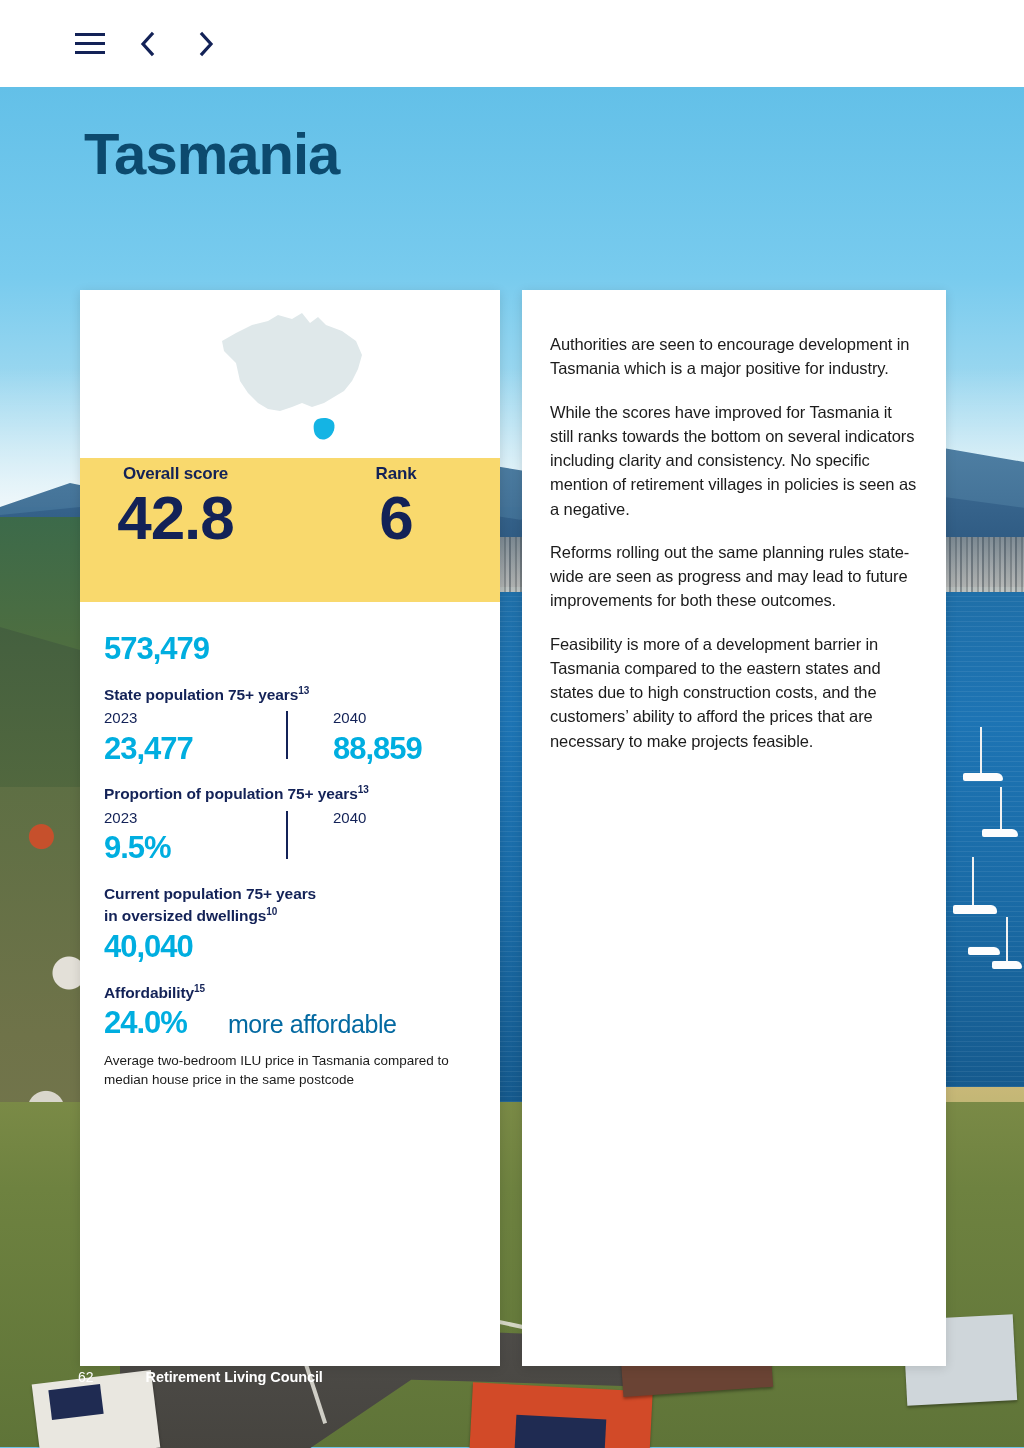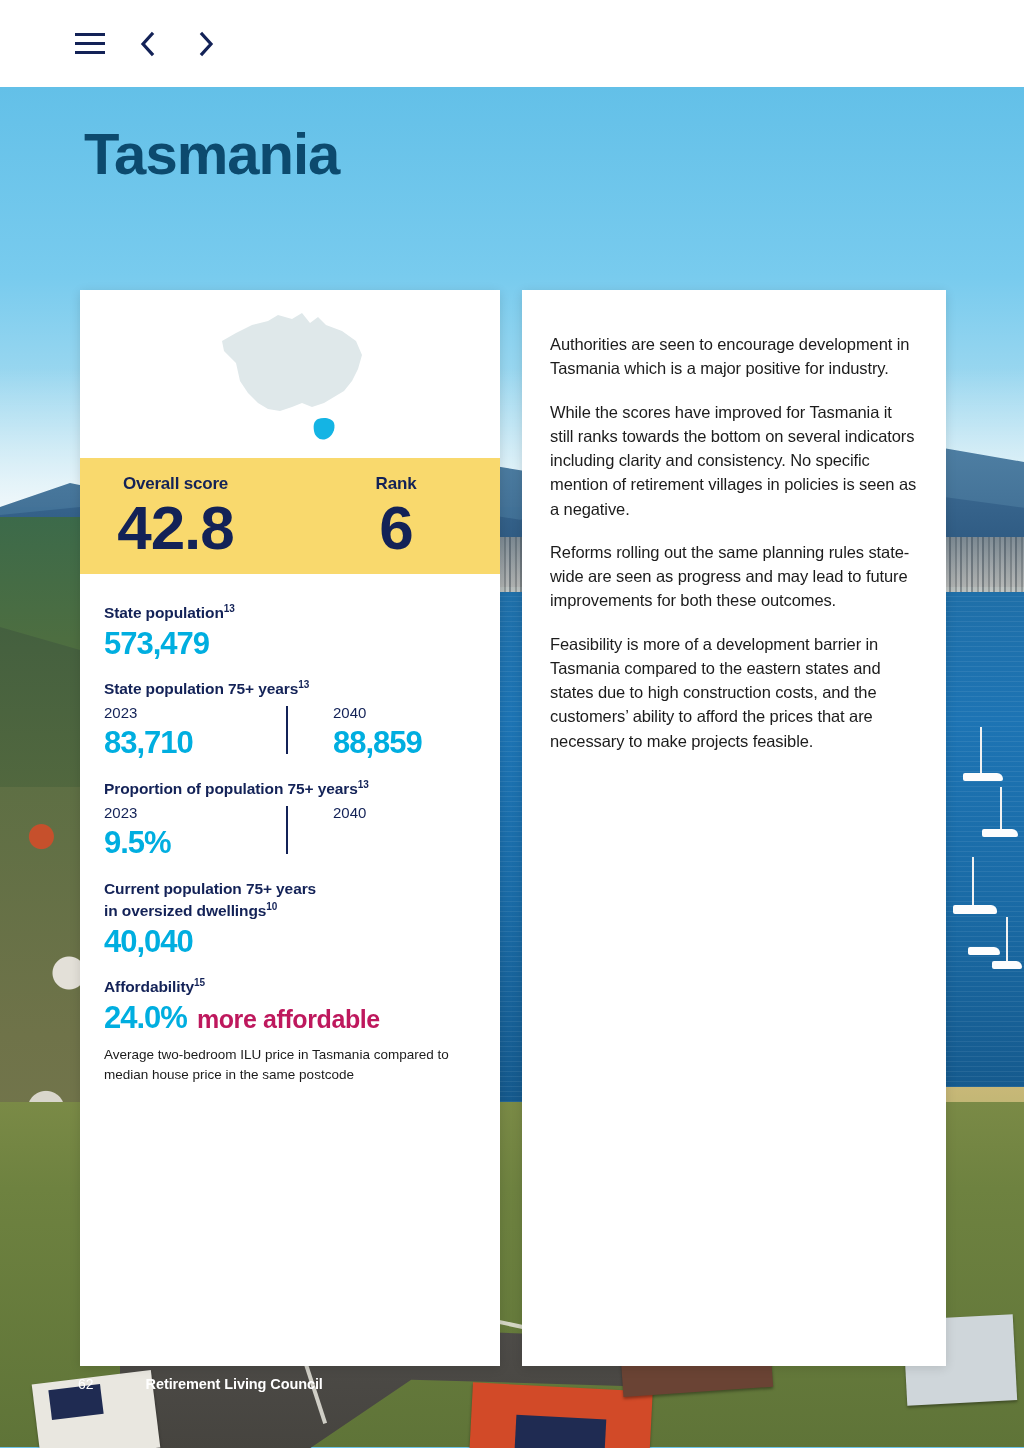--- a/index.html
+++ b/index.html
@@ -173,24 +173,24 @@
   
   .map-wrap {
     height: 168px;
     display: flex; align-items: center; justify-content: center;
     padding-top: 10px;
   }
   .map-wrap svg { display: block; }
 
   
   .score-band {
-    height: 116px;
+    height: 144px;
     background: #F9D96D;
     display: flex;
-    align-items: center;
+    align-items: flex-start;
   }
   .score-cell {
     flex: 1 1 0;
     display: flex; flex-direction: column;
     align-items: center; justify-content: center;
     padding-top: 6px;
   }
   .score-cell.rank { flex: 0 0 208px; margin-left: 19px; }
   .score-label {
     font-size: 17px; font-weight: 700; color: #132257; letter-spacing: -.2px;
@@ -216,40 +216,40 @@
     font-size: 31px; font-weight: 700; color: #00AEE0;
     letter-spacing: -1px; line-height: 1.18; margin-top: 1px;
   }
   .pair { display: flex; align-items: stretch; margin-top: 1px; }
   .pair-col { flex: 0 0 182px; }
   .pair-col.second { padding-left: 45px; }
   .pair-div { width: 2px; background: #132257; margin: 4px 0 8px 0; }
   .year { font-size: 15px; color: #132257; font-weight: 400; line-height: 1.5; }
   .afford-line { display: flex; align-items: baseline; gap: 10px; }
   .afford-suffix {
-    font-size: 25px; font-weight: 700; color: #be185d; letter-spacing: -.4px;
+    font-size: 25px; font-weight: 400; color: #0369a1; letter-spacing: -.4px; margin-left: 31px;
   }
   .note {
     font-size: 13.5px; color: #1b1b1b; line-height: 1.45; margin-top: 9px;
   }
 
   
   .sentiment-title {
     font-size: 31px; font-weight: 700; color: #11225c;
     letter-spacing: -.5px; margin-bottom: 18px;
   }
   .para {
     font-size: 16.5px; line-height: 1.47; color: #1c1c1c;
     margin-bottom: 19px; letter-spacing: -.1px;
   }
 
   
   .footer {
     position: absolute;
-    left: 78px; bottom: 56px;
+    left: 78px; bottom: 63px;
     display: flex; align-items: baseline; gap: 24px;
     z-index: 20;
     color: #ffffff;
   }
   .footer .pg { font-size: 14px; font-weight: 400; }
   .footer .brand { font-size: 14.5px; font-weight: 700; letter-spacing: -.1px; margin-left: 28px; }
 </style>
 </head>
 <body>
 
@@ -339,34 +339,31 @@
       <div class="band-div"></div>
       <div class="score-cell rank">
         <div class="score-label">Rank</div>
         <div class="score-value">6</div>
       </div>
     </div>
 
     <div class="stats">
 
       <div class="stat">
-        <div class="stat-label">
-          <span>State population</span><sup>13</sup>
-        </div>
         <div class="big">573,479</div>
       </div>
 
       <div class="stat">
         <div class="stat-label">
           <span>State population 75+ years</span><sup>13</sup>
         </div>
         <div class="pair">
           <div class="pair-col">
             <div class="year">2023</div>
-            <div class="big">83,710</div>
+            <div class="big">23,477</div>
           </div>
           <div class="pair-div"></div>
           <div class="pair-col second">
             <div class="year">2040</div>
             <div class="big">88,859</div>
           </div>
         </div>
       </div>
 
       <div class="stat">

